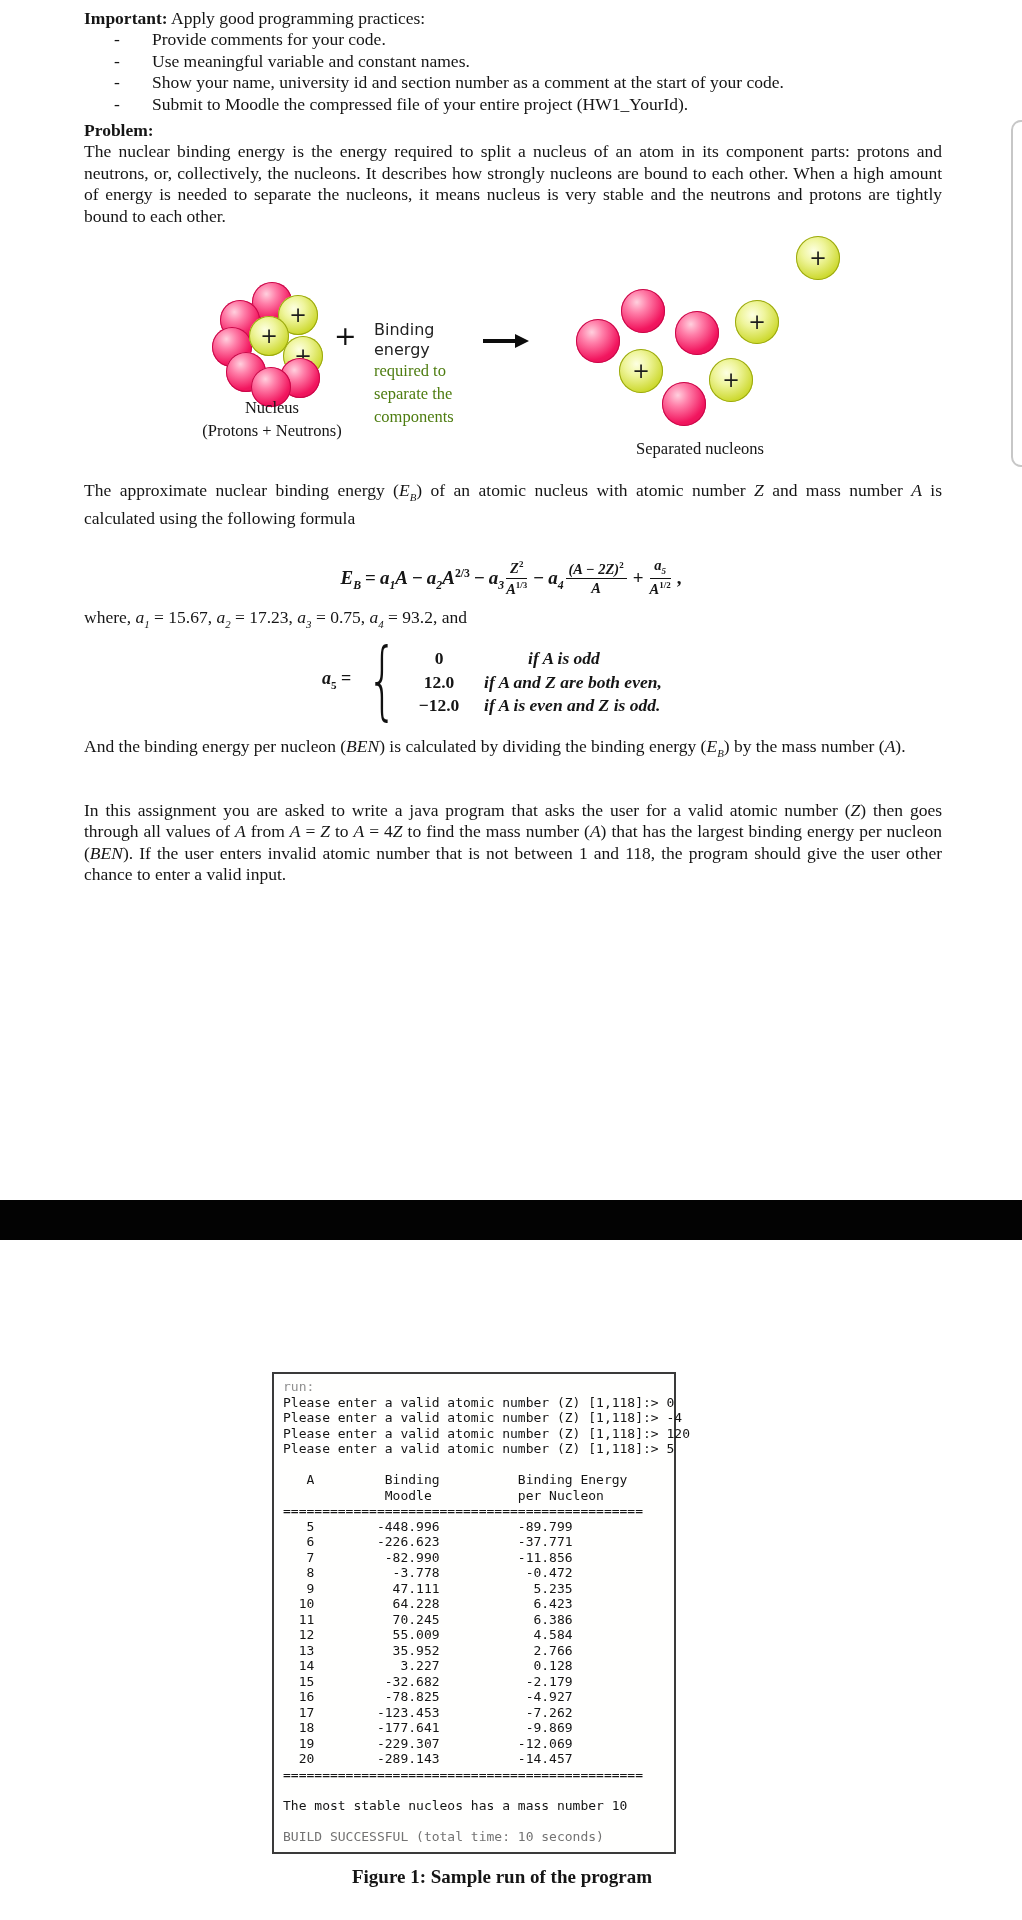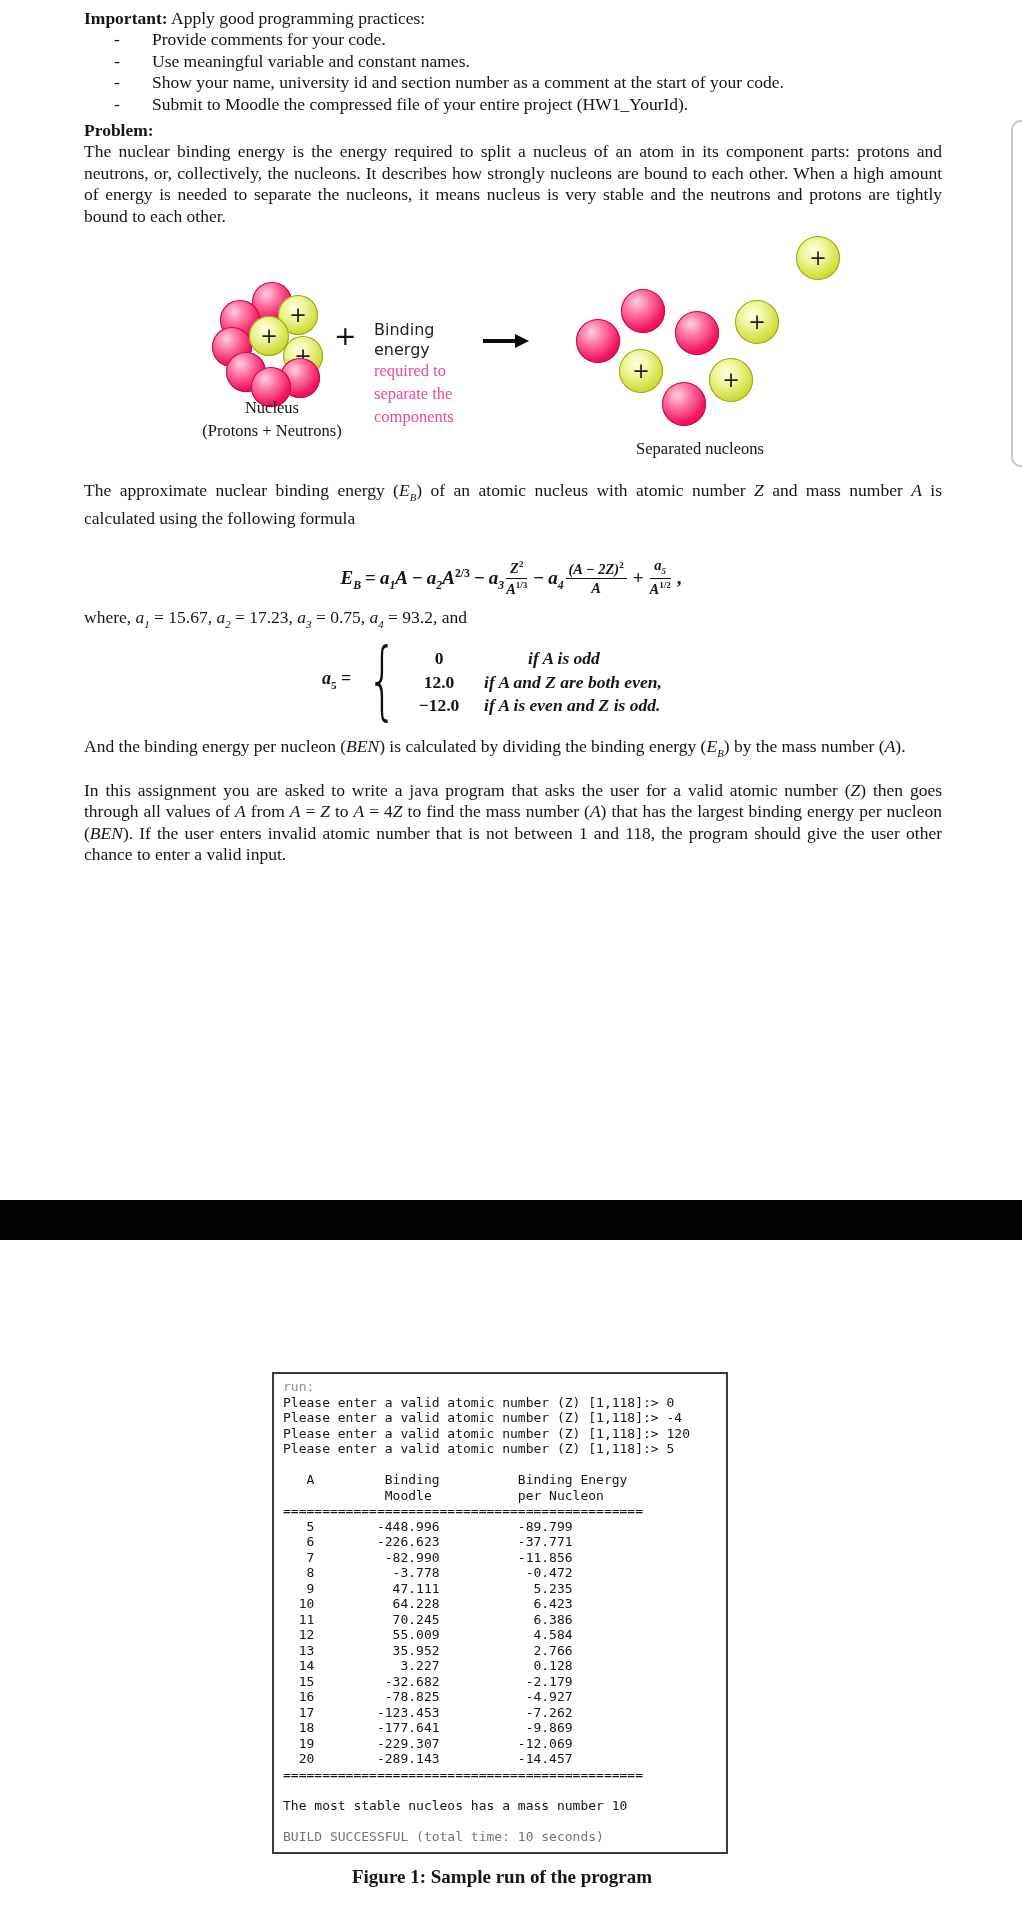--- a/index.html
+++ b/index.html
@@ -20,21 +20,21 @@
   .ball.pink{background:radial-gradient(circle at 36% 30%, #ffd0de 0%, #ff7fa9 26%, #f2165f 66%, #d80a4e 100%);
              box-shadow:inset 0 0 0 1px #c90748;}
   .ball.green{background:radial-gradient(circle at 40% 34%, #fdffe2 0%, #eff59d 30%, #cdd92f 72%, #b3c013 100%);
              box-shadow:inset 0 0 0 1px #9aa80e;}
   .ball .plus{position:absolute;inset:0;display:flex;align-items:center;justify-content:center;
               font-family:"DejaVu Sans",sans-serif;font-size:21px;font-weight:500;color:#1c1c1c;}
   #plus-connector{position:absolute;left:334px;top:320px;font-family:"DejaVu Sans",sans-serif;
                   font-size:27px;font-weight:500;color:#111;}
   #binding-text{position:absolute;left:374px;top:320px;}
   #binding-text .sansline{font-family:"DejaVu Sans",sans-serif;font-size:16px;line-height:19.5px;color:#222;}
-  #binding-text .serifline{font-size:16.5px;line-height:23px;color:#ec4899;}
+  #binding-text .serifline{font-size:16.5px;line-height:23px;color:#4d7c0f;}
   #arrow{position:absolute;left:483px;top:334px;width:46px;height:14px;}
   #arrow .shaft{position:absolute;left:0;top:5px;width:33px;height:4px;background:#0c0c0c;}
   #arrow .head{position:absolute;right:0;top:0;width:0;height:0;
                border-left:14px solid #0c0c0c;border-top:7px solid transparent;border-bottom:7px solid transparent;}
   #nucleus-label{position:absolute;left:160px;top:396px;width:224px;text-align:center;
                  font-size:16.5px;line-height:23px;}
   #separated-label{position:absolute;left:590px;top:439px;width:220px;text-align:center;font-size:16.5px;}
   
   #mid-text{position:absolute;left:84px;top:480px;width:858px;font-size:17.5px;line-height:21.4px;}
   .it{font-style:italic;}
@@ -48,25 +48,25 @@
   #where-line{margin-top:10px;}
   .piecewise{display:flex;align-items:center;justify-content:center;margin:8px 0 6px 0;font-weight:600;}
   .pw-lhs{margin-right:4px;font-size:18px;}
   .brace{font-family:"DejaVu Sans",sans-serif;font-size:86px;font-weight:200;line-height:0.85;
          transform:scaleX(0.55);margin:0 0 6px 0;color:#111;}
   .pw-row{display:flex;line-height:23.5px;font-size:17.5px;}
   .pw-val{width:58px;text-align:center;}
   .pw-cond{margin-left:16px;font-style:italic;width:220px;}
   .pw-row.first .pw-cond{text-indent:44px;}
   #ben-para{margin-top:14px;}
-  #assignment-para{margin-top:16px;}
+  #assignment-para{margin-top:36px;}
   
   #black-bar{position:absolute;left:0;top:1200px;width:1022px;height:40px;background:#030303;}
   
-  #console-box{position:absolute;left:272px;top:1372px;width:456px;box-sizing:border-box;
+  #console-box{position:absolute;left:272px;top:1372px;width:404px;box-sizing:border-box;
                border:2px solid #3a3a3a;background:#fffffe;padding:5px 9px 8px 9px;}
   .cline{white-space:pre;font-family:"DejaVu Sans Mono",monospace;font-size:13px;line-height:15.5px;color:#141414;}
   .cline.run{color:#8f8f8f;}
   .cline.build{color:#737373;}
   
   #caption{position:absolute;left:252px;top:1866px;width:500px;margin:0;text-align:center;
            font-size:19px;font-weight:bold;}
   #scrollbar{position:absolute;left:1011px;top:120px;width:22px;height:347px;
              border:2px solid #c7c7c7;border-radius:10px;background:#fff;box-sizing:border-box;}
 </style>

